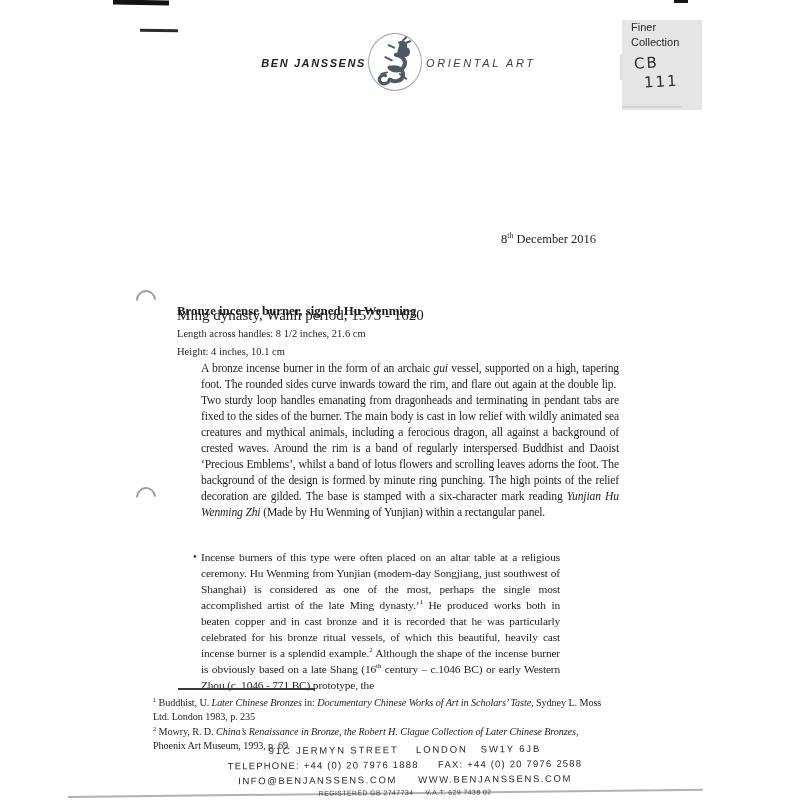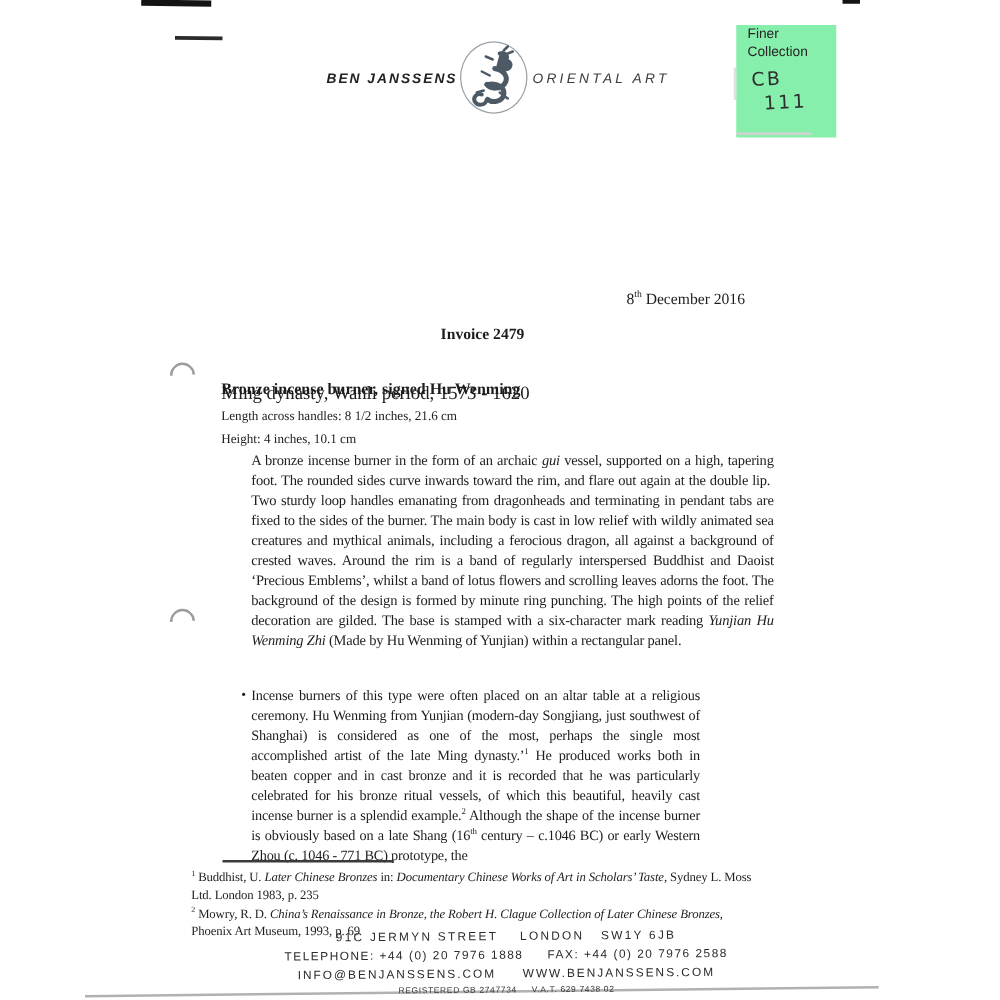--- a/index.html
+++ b/index.html
@@ -36,21 +36,21 @@
     position:absolute;left:368px;top:2px;width:52px;height:56px;border-radius:50%;
     border:1.5px solid #9ba2a8;background:#fff;
   }
   .logo-circle svg{position:absolute;left:2px;top:1px;}
   .brand-right{
     position:absolute;left:426px;top:26px;font-size:11px;font-weight:normal;
     letter-spacing:2.6px;color:#3c3c3c;white-space:nowrap;
   }
 
   
-  .sticker{position:absolute;left:589px;top:20px;width:80px;height:90px;background:#86efac;}
+  .sticker{position:absolute;left:622px;top:20px;width:80px;height:90px;background:#e5e5e5;}
   .sticker .printed{font-size:11px;color:#262626;line-height:15px;margin-left:9px;}
   .hand{
     font-family:"DejaVu Sans",sans-serif;color:#2e2e2e;font-size:15px;
     letter-spacing:2px;transform:rotate(-3deg);display:block;
   }
   .hand1{margin:3px 0 0 12px;}
   .hand2{margin:1px 0 0 22px;}
   .sticker-edge-b{position:absolute;left:0;top:86px;width:60px;height:2px;background:#d2d2d2;}
   .sticker-edge-l{position:absolute;left:-2px;top:34px;width:2px;height:26px;background:#e0e0e0;}
 
@@ -122,21 +122,20 @@
   <div class="sticker sans">
     <div class="printed">Finer</div>
     <div class="printed">Collection</div>
     <span class="hand hand1">CB</span>
     <span class="hand hand2">111</span>
     <div class="sticker-edge-b"></div>
     <div class="sticker-edge-l"></div>
   </div>
 
   <div class="date-line"><span>8</span><span class="seg-sup">th</span><span> December 2016</span></div>
-  <div class="invoice-title">Invoice 2479</div>
 
   <div class="item-title">Bronze incense burner, signed Hu Wenming</div>
   <div class="item-period">Ming dynasty, Wanli period, 1573 - 1620</div>
   <div class="item-len">Length across handles: 8 1/2 inches, 21.6 cm</div>
   <div class="item-hgt">Height: 4 inches, 10.1 cm</div>
 
   <div class="body-par"><span>A bronze incense burner in the form of an archaic </span><span class="seg-i">gui</span><span> vessel, supported on a high, tapering foot. The rounded sides curve inwards toward the rim, and flare out again at the double lip.&nbsp; Two sturdy loop handles emanating from dragonheads and terminating in pendant tabs are fixed to the sides of the burner. The main body is cast in low relief with wildly animated sea creatures and mythical animals, including a ferocious dragon, all against a background of crested waves. Around the rim is a band of regularly interspersed Buddhist and Daoist ‘Precious Emblems’, whilst a band of lotus flowers and scrolling leaves adorns the foot. The background of the design is formed by minute ring punching. The high points of the relief decoration are gilded. The base is stamped with a six-character mark reading </span><span class="seg-i">Yunjian Hu Wenming Zhi</span><span> (Made by Hu Wenming of Yunjian) within a rectangular panel.</span></div>
 
   <div class="bullet-row">
     <span class="bullet-dot">•</span>

